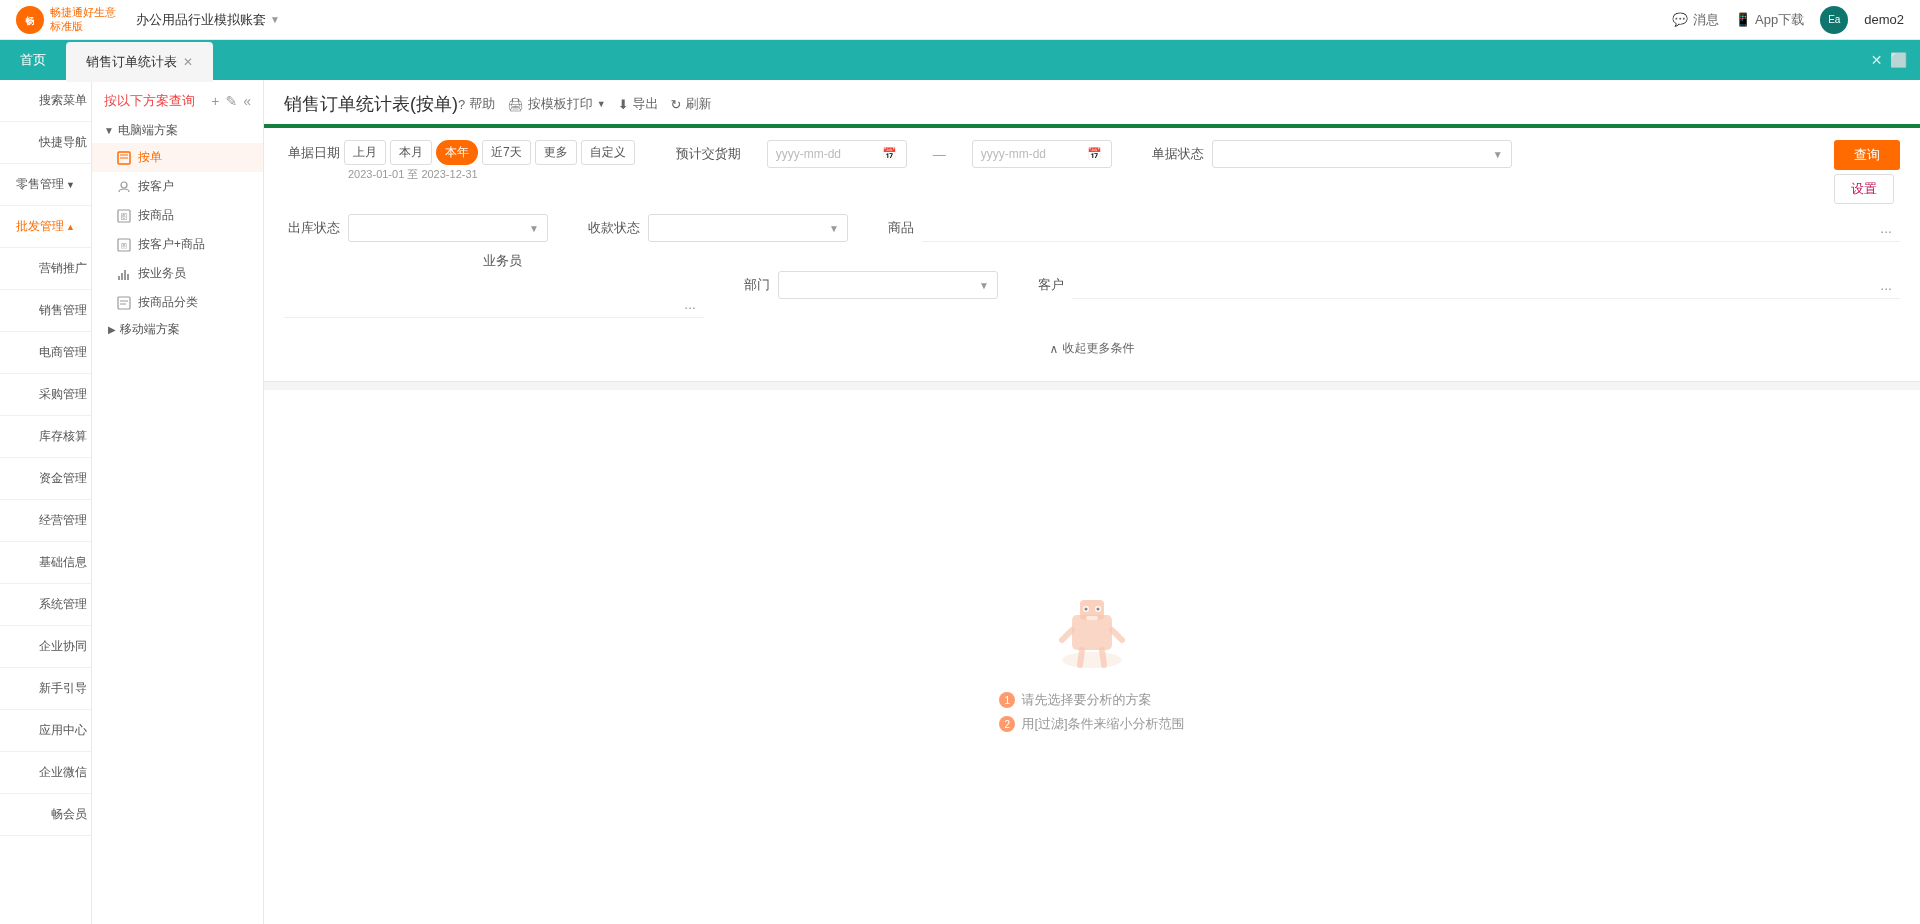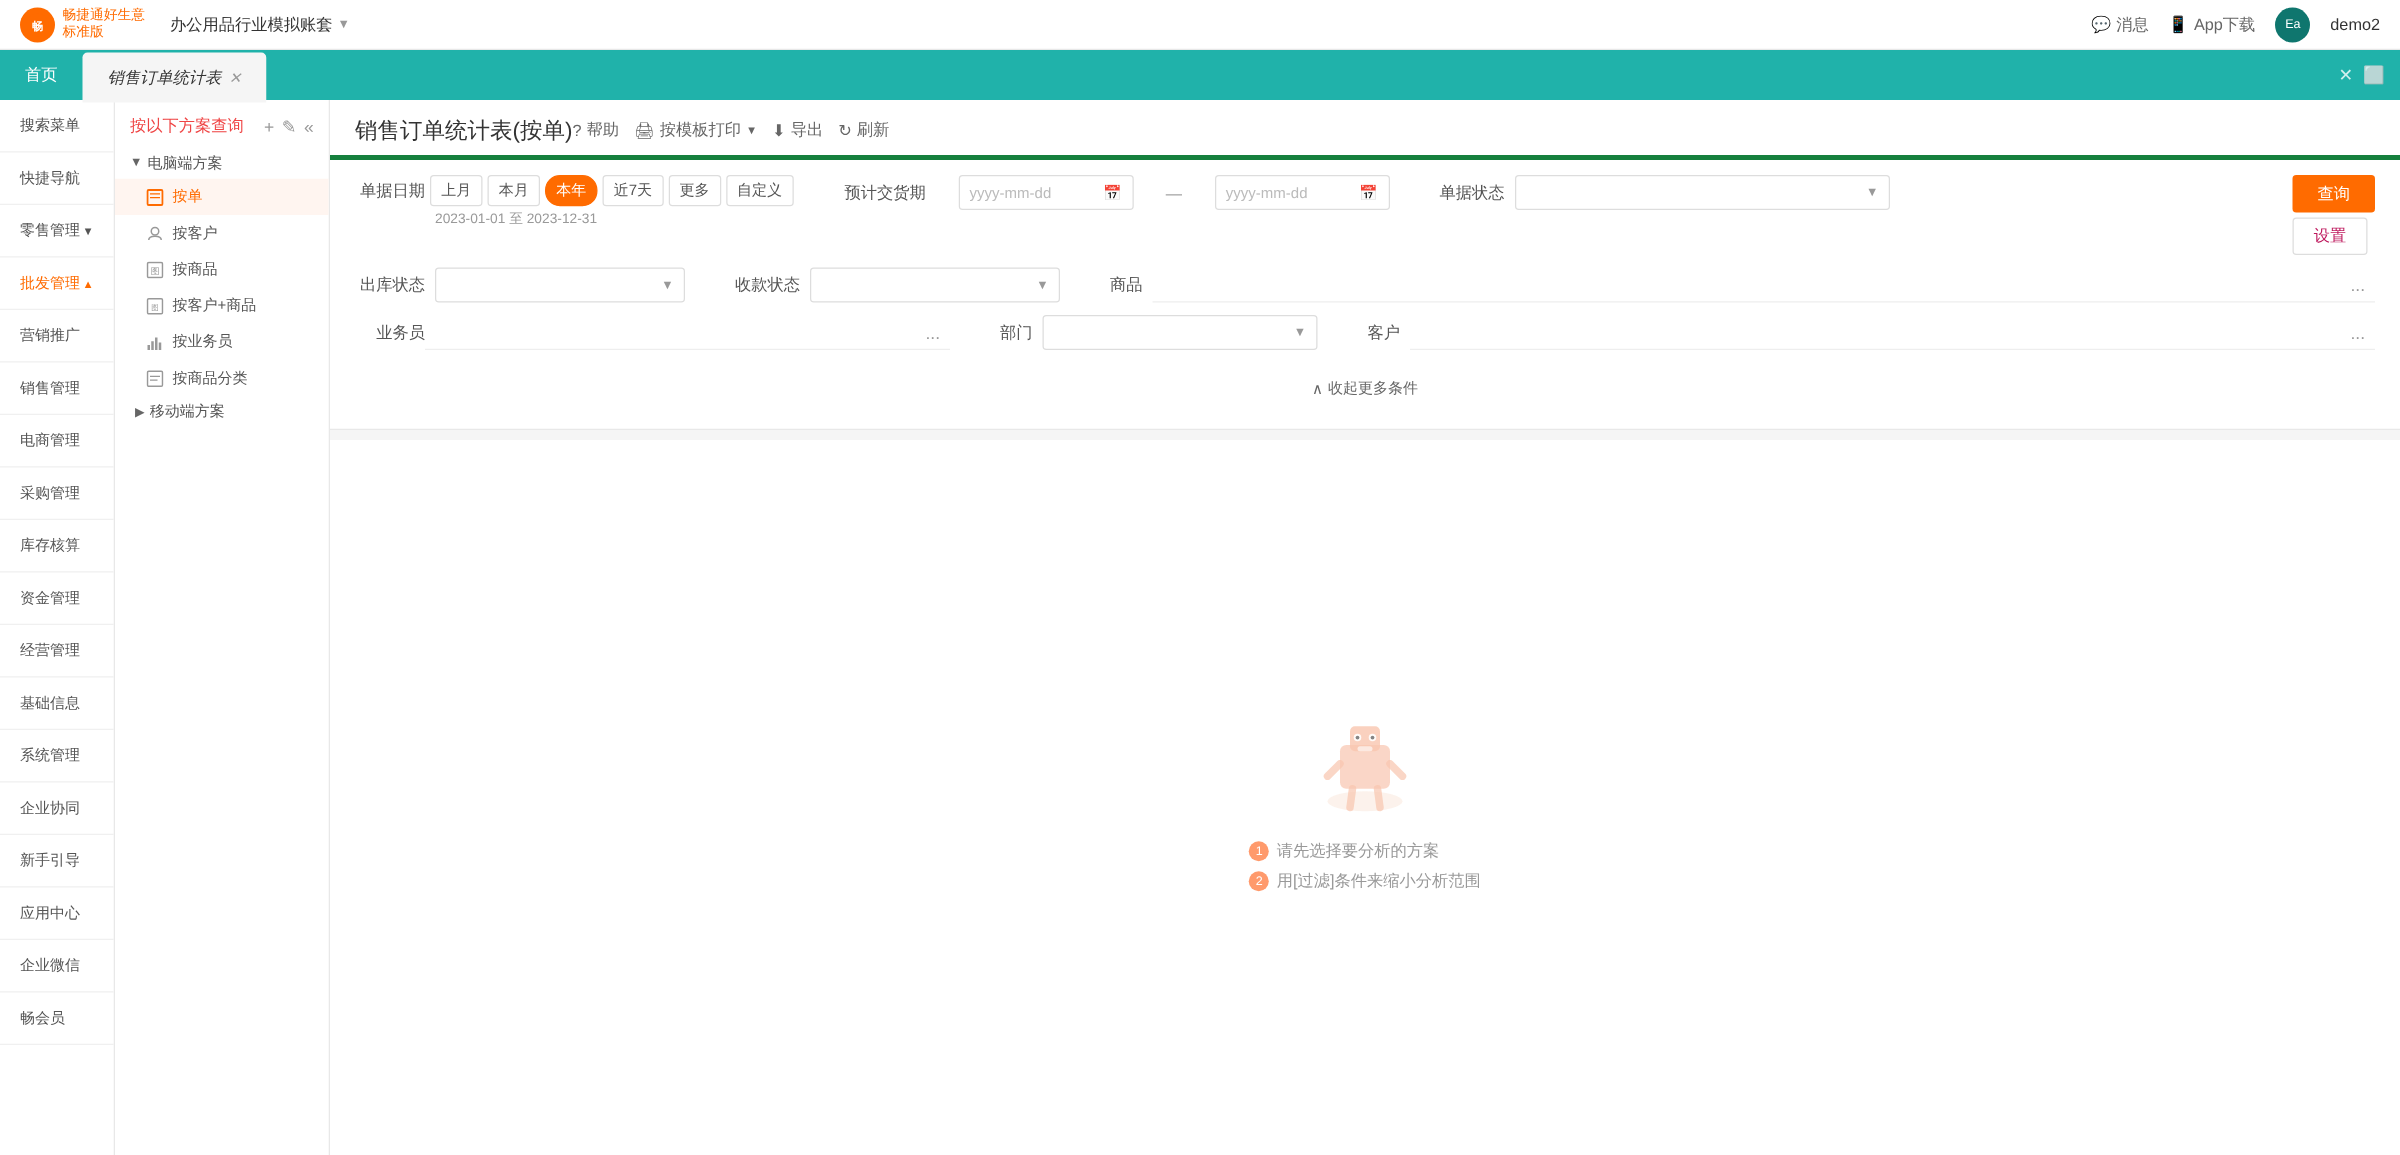--- a/index.html
+++ b/index.html
@@ -12,32 +12,32 @@
     .logo-icon { width: 28px; height: 28px; background: #ff6b00; border-radius: 50%; display: flex; align-items: center; justify-content: center; color: white; font-size: 12px; font-weight: bold; }
     .logo-text { font-size: 11px; color: #ff6b00; line-height: 1.2; }
     .app-selector { display: flex; align-items: center; gap: 4px; font-size: 13px; color: #333; margin-left: 12px; cursor: pointer; }
     .top-bar-right { display: flex; align-items: center; gap: 16px; font-size: 13px; color: #666; }
     .top-bar-right .icon-btn { display: flex; align-items: center; gap: 4px; cursor: pointer; color: #666; }
     .avatar { width: 28px; height: 28px; border-radius: 50%; background: #0f766e; display: flex; align-items: center; justify-content: center; color: white; font-size: 11px; overflow: hidden; }
 
     
     .tab-bar { height: 40px; background: #20b2aa; display: flex; align-items: center; padding: 0 0; }
     .tab-item { height: 40px; display: flex; align-items: center; padding: 0 20px; font-size: 13px; cursor: pointer; color: rgba(255,255,255,0.8); position: relative; }
-    .tab-item.active { background: #f5f5f5; color: #333; border-radius: 4px 4px 0 0; margin-top: 4px; font-style: italic; }
+    .tab-item.active { background: #f5f5f5; color: #333; border-radius: 4px 4px 0 0; margin-top: 4px; }
     .tab-item .close-icon { margin-left: 6px; color: #999; font-size: 12px; }
     .tab-home { color: white; }
     .tab-right-btns { margin-left: auto; display: flex; align-items: center; gap: 8px; padding-right: 12px; }
     .tab-win-btn { color: white; cursor: pointer; font-size: 14px; opacity: 0.8; }
 
     
     .main-layout { display: flex; flex: 1; overflow: hidden; }
 
     
     .sidebar { width: 92px; background: #fff; border-right: 1px solid #e8e8e8; display: flex; flex-direction: column; overflow-y: auto; }
-    .sidebar-item { padding: 12px 16px; text-align: left; cursor: pointer; font-size: 12px; color: #555; border-bottom: 1px solid #f0f0f0; }
+    .sidebar-item { padding: 12px 4px; text-align: right; cursor: pointer; font-size: 12px; color: #555; border-bottom: 1px solid #f0f0f0; }
     .sidebar-item.active { color: #ff6b00; }
     .sidebar-item.has-arrow { display: flex; align-items: center; justify-content: center; gap: 2px; }
 
     
     .content-area { flex: 1; display: flex; overflow: hidden; }
 
     
     .scheme-panel { width: 172px; background: #fff; border-right: 1px solid #e8e8e8; padding: 8px 0; overflow-y: auto; flex-shrink: 0; }
     .scheme-panel-header { display: flex; align-items: center; padding: 4px 12px 8px; gap: 4px; }
     .scheme-panel-title { font-size: 13px; color: #ef4444; flex: 1; }
@@ -381,21 +381,21 @@
 
           <div style="display:flex; align-items:center; gap:8px; margin-left:20px; flex:1;">
             <span class="filter-label" style="min-width:30px;">商品</span>
             <div style="flex:1; border-bottom:1px solid #eee; height:28px; display:flex; align-items:center; justify-content:flex-end; padding-right:8px;">
               <span class="filter-ellipsis">...</span>
             </div>
           </div>
         </div>
 
         <div class="filter-row">
-          <div style="display:flex; align-items:center; gap:0;">
+          <div style="display:flex; align-items:center; gap:20px;flex-direction:column;">
             <span class="filter-label" style="min-width:56px;">业务员</span>
             <div style="width:420px; border-bottom:1px solid #eee; height:28px; display:flex; align-items:center; justify-content:flex-end; padding-right:8px;">
               <span class="filter-ellipsis">...</span>
             </div>
           </div>
 
           <div style="display:flex; align-items:center; gap:8px; margin-left:20px;">
             <span class="filter-label" style="min-width:30px;">部门</span>
             <div class="filter-select" style="min-width:220px;">
               <span style="color:#ccc;"></span>

